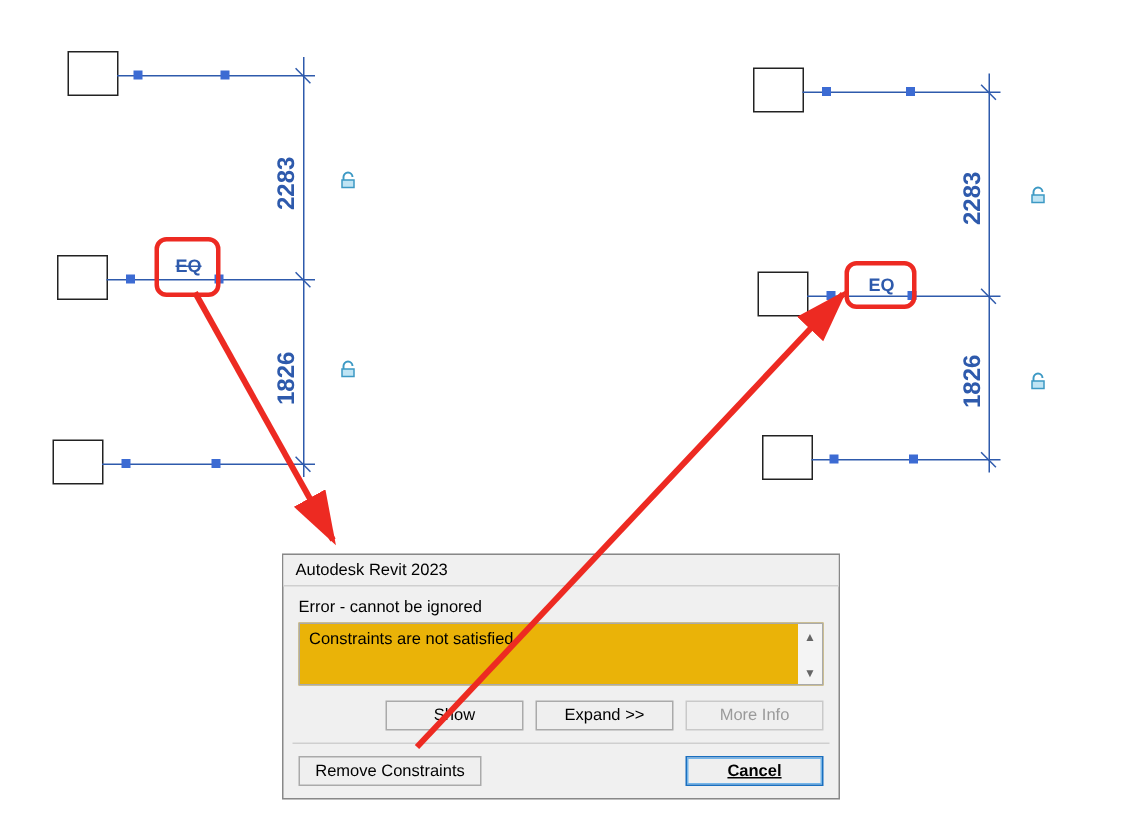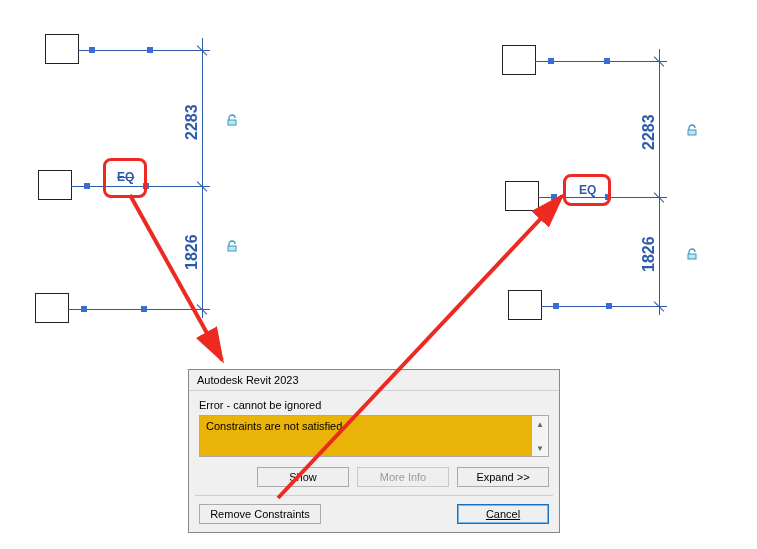--- a/index.html
+++ b/index.html
@@ -163,20 +163,21 @@
   .btn.wide { min-width: 100px; text-align: center; }
   .btn.disabled {
     color: #9a9a9a;
     border-color: #c9c9c9;
     background: #efefef;
   }
   .btn.primary {
     border: 1px solid #1a6fbf;
     box-shadow: inset 0 0 0 1px #75b6ea;
     text-decoration: underline;
+    font-weight: bold;
   }
   .btn.underl { text-decoration: underline; }
 
   
   .arrows {
     position: absolute;
     top: 0; left: 0;
     width: 757px;
     height: 549px;
     pointer-events: none;
@@ -274,22 +275,22 @@
       <div class="dialog-subtitle">Error - cannot be ignored</div>
       <div class="msgwrap">
         <div class="msgbox">Constraints are not satisfied</div>
         <div class="scrollbar">
           <div class="scrollbtn">▲</div>
           <div class="scrollbtn">▼</div>
         </div>
       </div>
       <div class="btnrow">
         <div class="btn">Show</div>
+        <div class="btn">Expand &gt;&gt;</div>
         <div class="btn disabled">More Info</div>
-        <div class="btn">Expand &gt;&gt;</div>
       </div>
       <div class="btnrow2">
         <div class="btn wide">Remove Constraints</div>
         <div class="btnrow2-right">
           <div class="btn primary">Cancel</div>
         </div>
       </div>
     </div>
   </div>
 

